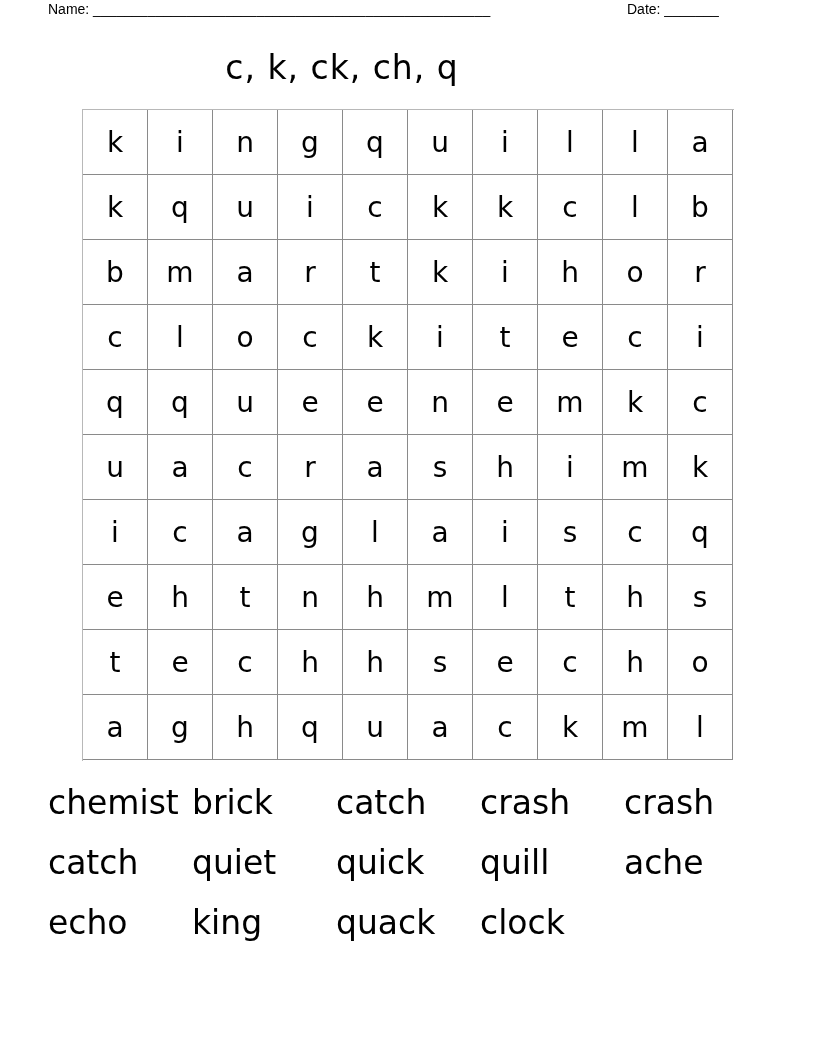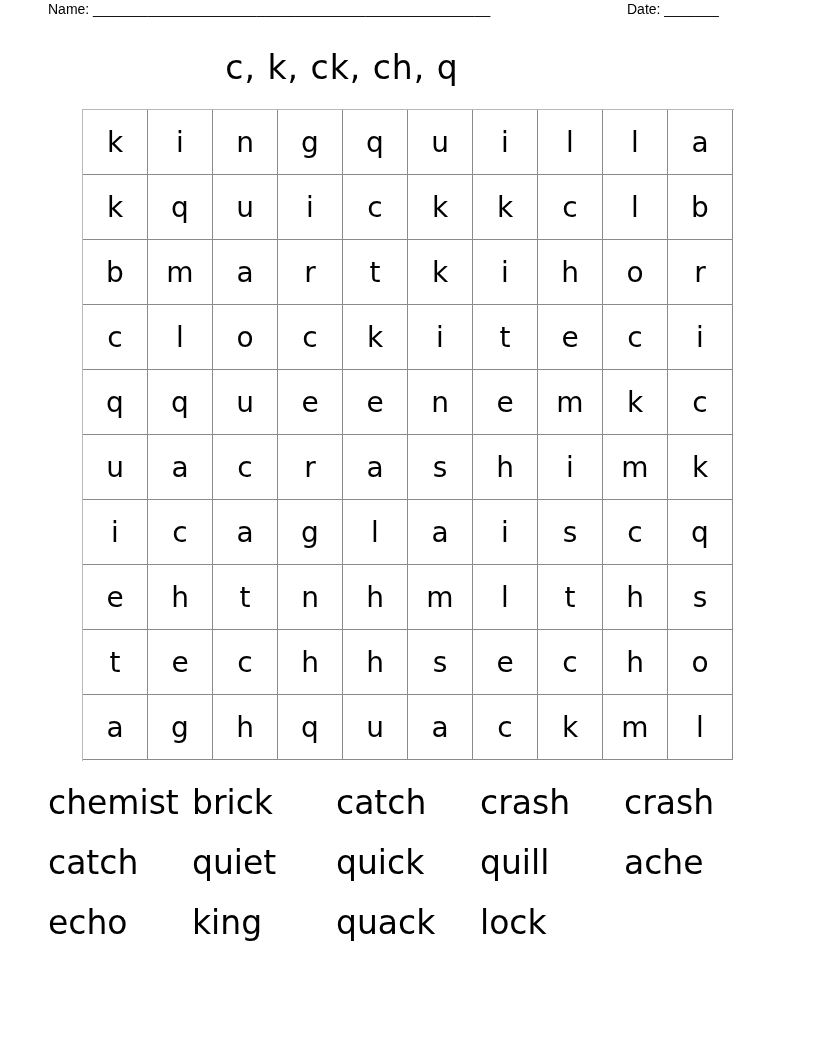--- a/index.html
+++ b/index.html
@@ -133,14 +133,14 @@
     <div class="word">crash</div>
     <div class="word">crash</div>
     <div class="word">catch</div>
     <div class="word">quiet</div>
     <div class="word">quick</div>
     <div class="word">quill</div>
     <div class="word">ache</div>
     <div class="word">echo</div>
     <div class="word">king</div>
     <div class="word">quack</div>
-    <div class="word">lock</div>
+    <div class="word">clock</div>
   </div>
 
 </body></html>

